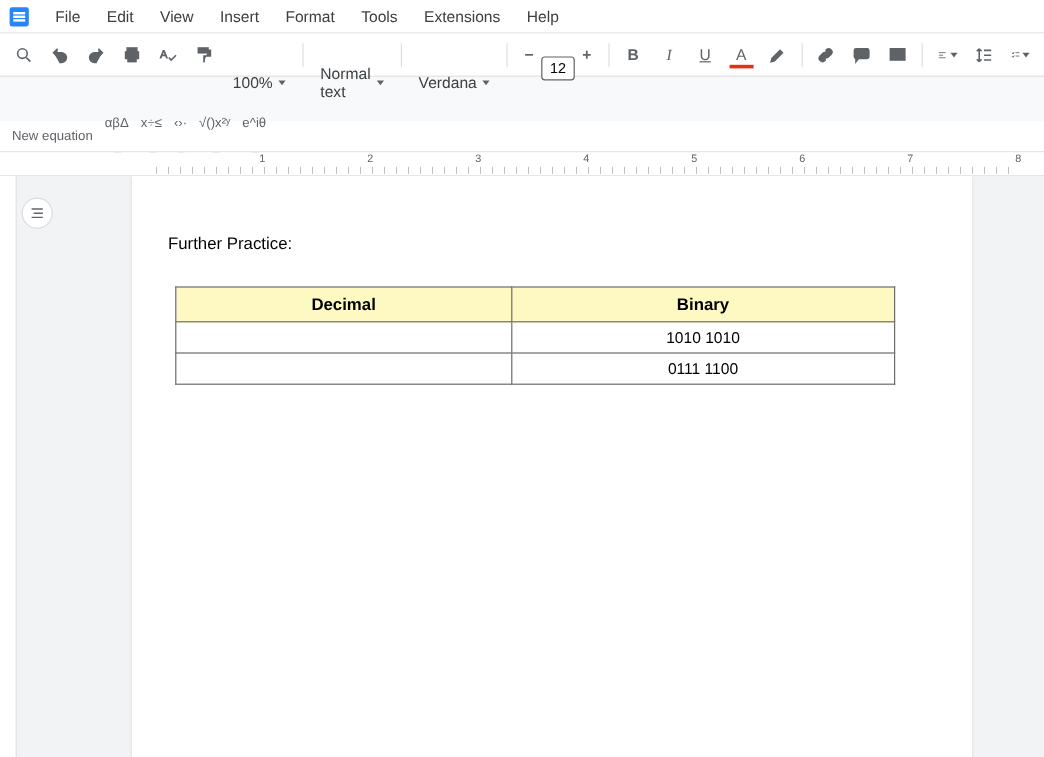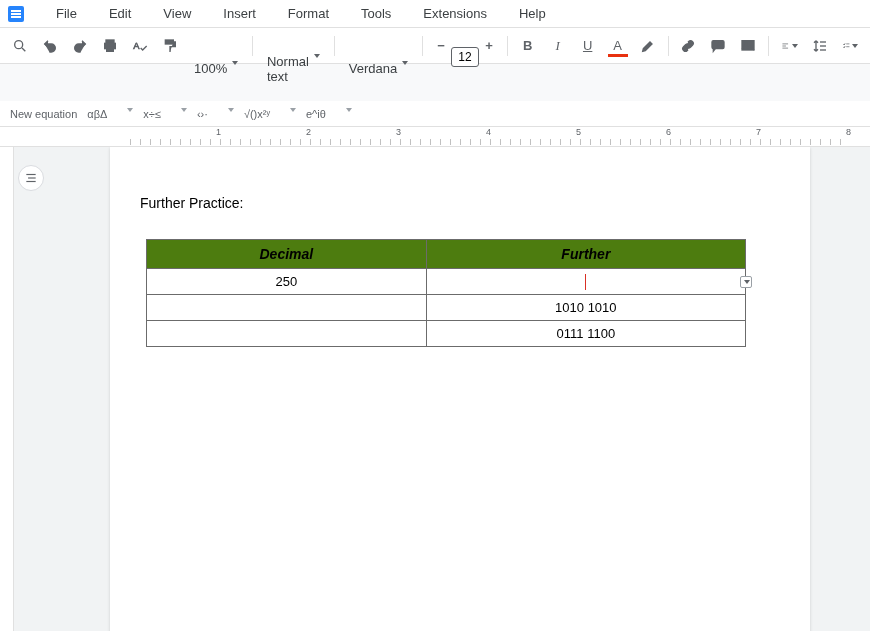--- a/index.html
+++ b/index.html
@@ -11,21 +11,21 @@
       height: 631px;
       overflow: hidden;
       position: relative;
       color: #3c4043;
     }
     
 
     .menubar {
       display: flex;
       align-items: center;
-      gap: 16px;
+      gap: 6px;
       padding: 4px 8px;
       background: #fff;
       border-bottom: 1px solid #e0e0e0;
       height: 28px;
     }
     .logo {
       width: 16px; height: 16px; background: #2684fc; border-radius: 2px;
       margin-right: 8px;
       display:flex;align-items:center;justify-content:center;
     }
@@ -48,21 +48,21 @@
     }
     .tbtn {
       min-width: 24px; height: 24px; border-radius: 4px;
       display:flex;align-items:center;justify-content:center;
       cursor:pointer; color:#5f6368;
       padding: 0 4px;
     }
     .tbtn svg { width:16px;height:16px;fill:currentColor;stroke:currentColor; }
     .vsep { width:1px; height:20px; background:#e0e0e0; margin:0 2px; }
     .zoom, .style-sel, .font-sel {
-      padding: 2px 6px; border-radius:4px; display:flex; gap:3px;
+      padding: 2px 6px; border-radius:4px; display:flex; align-items:center; gap:3px;
       cursor:pointer; color:#3c4043;margin-top:46px;
     }
     .caret { border-top:4px solid #5f6368; border-left:3px solid transparent;border-right:3px solid transparent; margin-left:2px; }
     .size-box {
       display:flex;align-items:center;gap:0;
     }
     .size-box .minus,.size-box .plus{
       width:20px;height:22px;display:flex;align-items:center;justify-content:center;
       cursor:pointer;color:#5f6368;font-weight:bold;
     }
@@ -74,21 +74,21 @@
     .underline{text-decoration:underline;}
     .textcolor{position:relative;}
     .textcolor::after{content:"";position:absolute;left:2px;right:2px;bottom:1px;height:3px;background:#e8310f;}
 
     .eqbar {
       display:flex;align-items:center;gap:10px;
       padding: 4px 10px;font-size:11px;color:#5f6368;background:#fff;border-bottom:1px solid #e0e0e0;
       height:26px;
       margin-top:37px;
     }
-    .eqchip{display:flex;align-items:flex-start;gap:18px;cursor:pointer;}
+    .eqchip{display:flex;align-items:center;gap:18px;cursor:pointer;flex-direction:column;}
     .eqchip .caret{border-top-color:#9aa0a6;}
 
     .ruler-row{ position:relative; height:20px; background:#fff; border-bottom:1px solid #e0e0e0; padding-left:60px;}
     .ruler{
       position:relative;height:20px;margin-left:70px;width:720px;
       background:
         repeating-linear-gradient(90deg,#c0c0c0 0,#c0c0c0 1px,transparent 1px,transparent 10px);
       background-position:0 12px;background-size:10px 6px;background-repeat:repeat-x;
     }
     .ruler .num{position:absolute;top:0;font-size:9px;color:#5f6368;}
@@ -116,26 +116,25 @@
     .heading{
       font-weight:normal; font-size:14px; color:#000;
       margin-bottom: 28px;
     }
     table.practice{
       width: 600px;
       border-collapse:collapse;
       margin: 0 auto 0 6px;
     }
     table.practice th{
-      background:#4d7c0f;
+      background:#fef9c3;
       border:1px solid #6b6b6b;
       padding:6px 0;
       font-weight:bold;font-size:14px;color:#000;
       text-align:center;
-      font-style:italic;
     }
     table.practice td{
       border:1px solid #6b6b6b;
       padding:4px 0;
       height:26px;
       text-align:center;
       font-size:13px;color:#000;
       position:relative;
     }
     .cursor-caret{
@@ -334,33 +333,24 @@
   </div>
 
   <div class="page">
     <div class="doc-body">
       <div class="heading">Further Practice:</div>
 
       <table class="practice">
         <thead>
           <tr>
             <th>Decimal</th>
-            <th>Further</th>
+            <th>Binary</th>
           </tr>
         </thead>
         <tbody>
-          <tr>
-            <td>250</td>
-            <td>
-              <span class="cursor-caret"></span>
-              <span class="cell-handle">
-                  <span class="caret"></span>
-                </span>
-            </td>
-          </tr>
           <tr>
             <td></td>
             <td>1010 1010</td>
           </tr>
           <tr>
             <td></td>
             <td>0111 1100</td>
           </tr>
         </tbody>
       </table>

